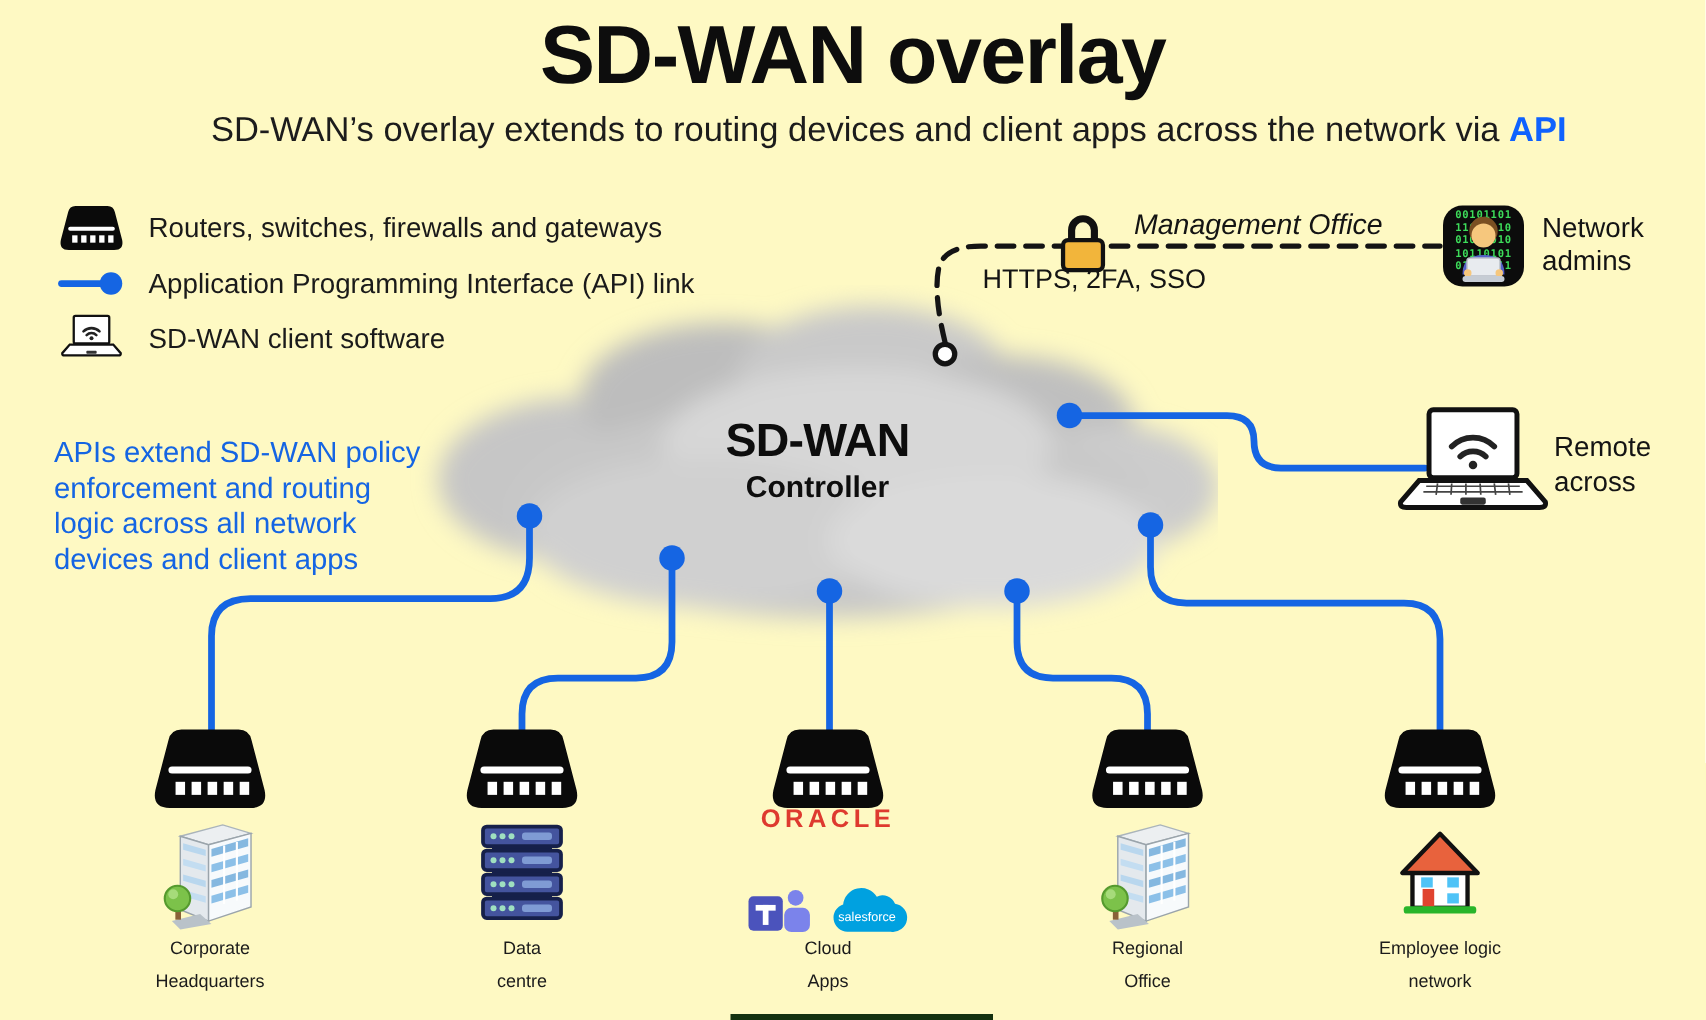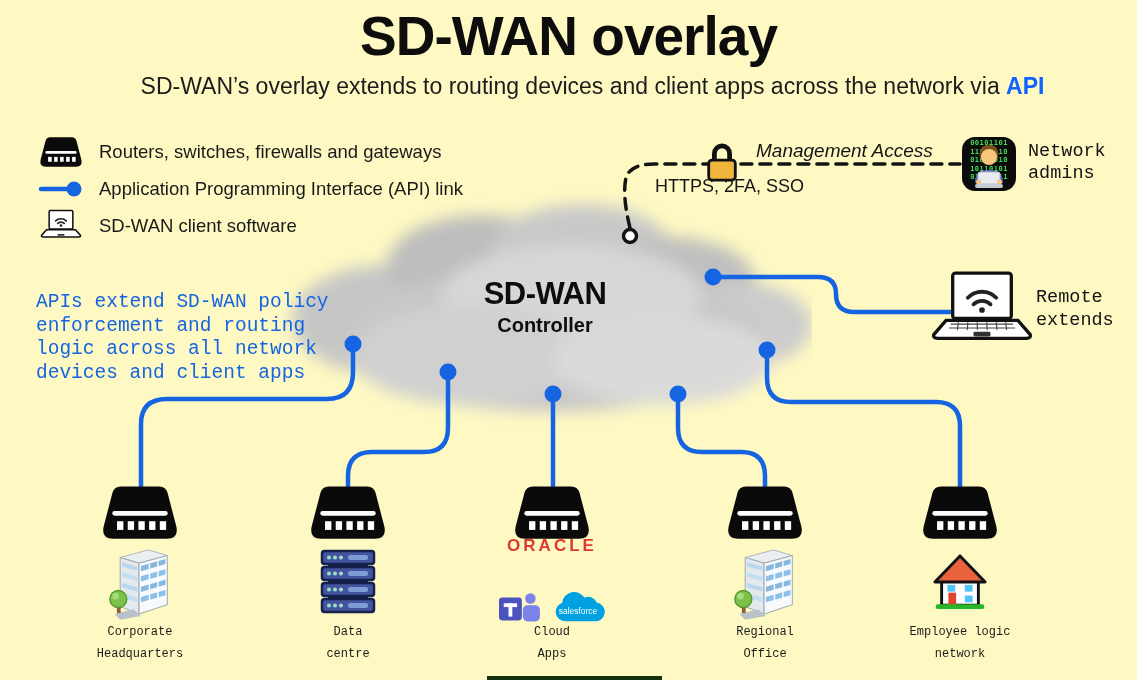--- a/index.html
+++ b/index.html
@@ -1,18 +1,18 @@
 <!DOCTYPE html>
 <html style="--accent-blue: #1565e3; --api-blue: #0f62fe; --lock-gold: #f2b53b; --oracle-red: #de3a2f; --salesforce-blue: #00a1e0; --teams-purple: #4b53bc; --binary-green: #3ddc5a;"><head>
 <meta charset="utf-8">
 <style>
   html,body{margin:0;padding:0;background:#ffffff;}
   .stage{position:relative;width:1137px;height:680px;background:#fef9c3;overflow:hidden;
          font-family:"Liberation Sans",sans-serif;color:#1a1a1a;}
-  .preline{white-space:pre-line;font-family:Liberation Mono, monospace;}
+  .preline{white-space:pre-line;}
 
   .title{position:absolute;top:4px;left:0;right:0;margin:0;text-align:center;
          font-size:55px;font-weight:800;letter-spacing:-1px;color:#0d0d0d;}
   .subtitle{position:absolute;top:73px;left:0;right:0;text-align:center;font-size:23px;color:#1c1c1c;padding-left:48px;}
   .subtitle .api{color:var(--api-blue,#0f62fe);font-weight:700;}
 
   .legend{position:absolute;left:36px;top:136px;}
   .legend-item{display:flex;align-items:center;gap:13px;height:31px;margin-bottom:6px;}
   .legend-item .icon-box{width:50px;display:flex;justify-content:center;align-items:center;}
   .legend-item .lbl{font-size:18.5px;}
@@ -138,21 +138,21 @@
         </svg>
       </span>
       <span class="lbl">SD-WAN client software</span>
     </div>
   </div>
 
   <svg class="padlock" width="38" height="42" viewBox="0 0 40 44">
     <path d="M12 21 V13 a8 8 0 0 1 16 0 V21" fill="none" stroke="#111111" stroke-width="5"></path>
     <rect x="6" y="20" width="28" height="21" rx="3.5" style="fill:var(--lock-gold,#f2b53b)" stroke="#111111" stroke-width="3"></rect>
   </svg>
-  <div class="mgmt-title">Management Access</div>
+  <div class="mgmt-title">Management Office</div>
   <div class="mgmt-protocols">HTTPS, 2FA, SSO</div>
 
   <div class="admins-icon">
     <div class="admins-binary preline">00101101
 11010110
 01011010
 10110101
 01101011</div>
     <svg class="admins-person" width="54" height="54" viewBox="0 0 54 54">
       <circle cx="27" cy="17" r="9.5" fill="#7a4f22"></circle>
@@ -177,21 +177,21 @@
     <g>
       <path d="M40 29 A 21 21 0 0 1 70 29" fill="none" stroke="#222222" stroke-width="4" stroke-linecap="round"></path>
       <path d="M46 36 A 13 13 0 0 1 64 36" fill="none" stroke="#222222" stroke-width="4" stroke-linecap="round"></path>
       <circle cx="55" cy="42" r="3" fill="#222222"></circle>
     </g>
     <path d="M17 53 H93 L106 68 Q107 72 102 72 H8 Q3 72 4 68 Z" fill="#ffffff" stroke="#111111" stroke-width="3.5"></path>
     <path d="M22 57 H88 M20 61 H90 M30 55 L29 63 M40 55 L39.5 63 M50 55 L50 63 M60 55 L60.5 63 M70 55 L71 63 M80 55 L81 63" stroke="#444444" stroke-width="1.2" fill="none"></path>
     <rect x="46" y="65" width="18" height="5" rx="1.5" fill="#333333"></rect>
   </svg>
   <div class="remote-label preline">Remote
-extends</div>
+across</div>
 
   <div class="site" style="left:40px">
     <svg class="router" viewBox="0 0 100 72">
       <path d="M26 3 H74 Q83 3 85 12 L96 54 Q99 69 84 69 H16 Q1 69 4 54 L15 12 Q17 3 26 3 Z" fill="#0a0a0a"></path>
       <rect x="15" y="34" width="70" height="6" rx="3" fill="#ffffff"></rect>
       <rect x="21" y="47" width="8" height="11" fill="#ffffff"></rect>
         <rect x="34.5" y="47" width="8" height="11" fill="#ffffff"></rect>
         <rect x="48" y="47" width="8" height="11" fill="#ffffff"></rect>
         <rect x="61.5" y="47" width="8" height="11" fill="#ffffff"></rect>
         <rect x="75" y="47" width="8" height="11" fill="#ffffff"></rect>

